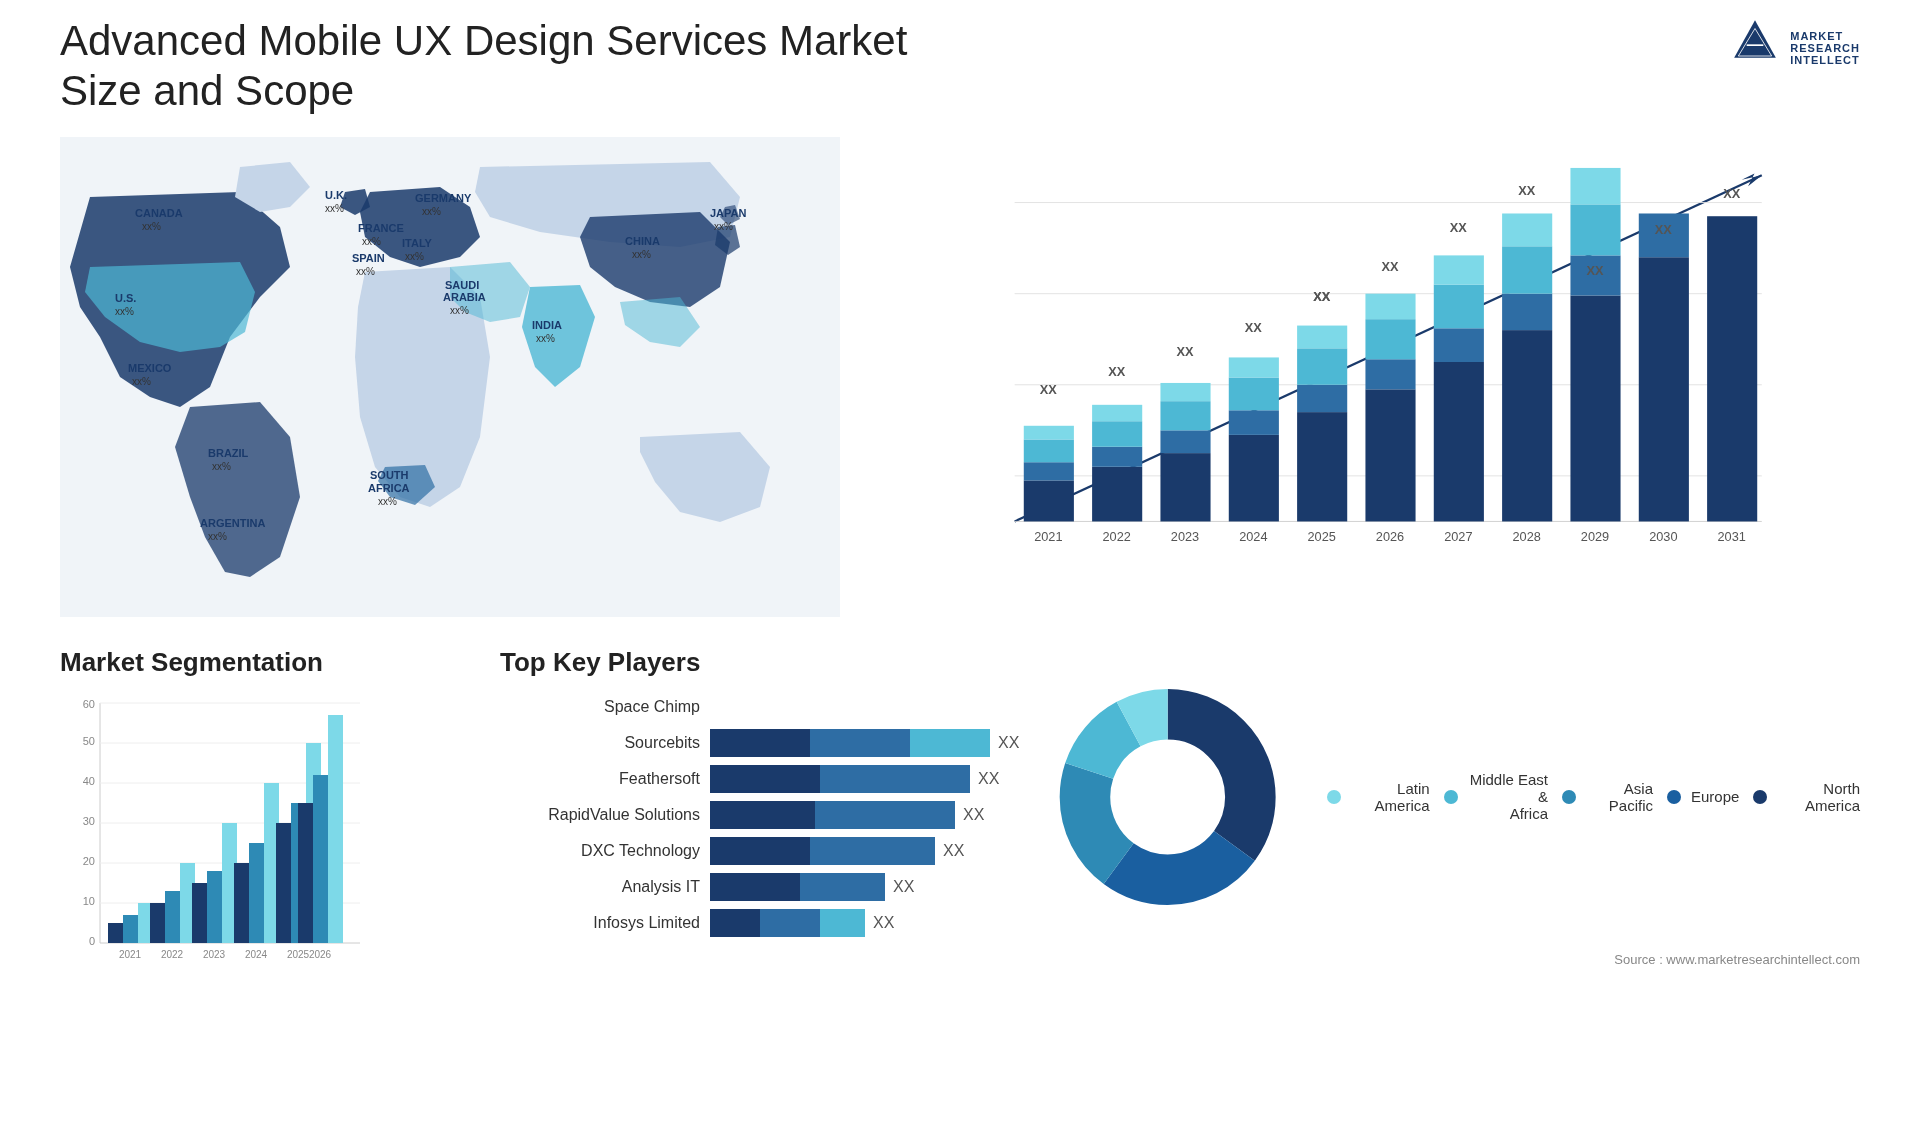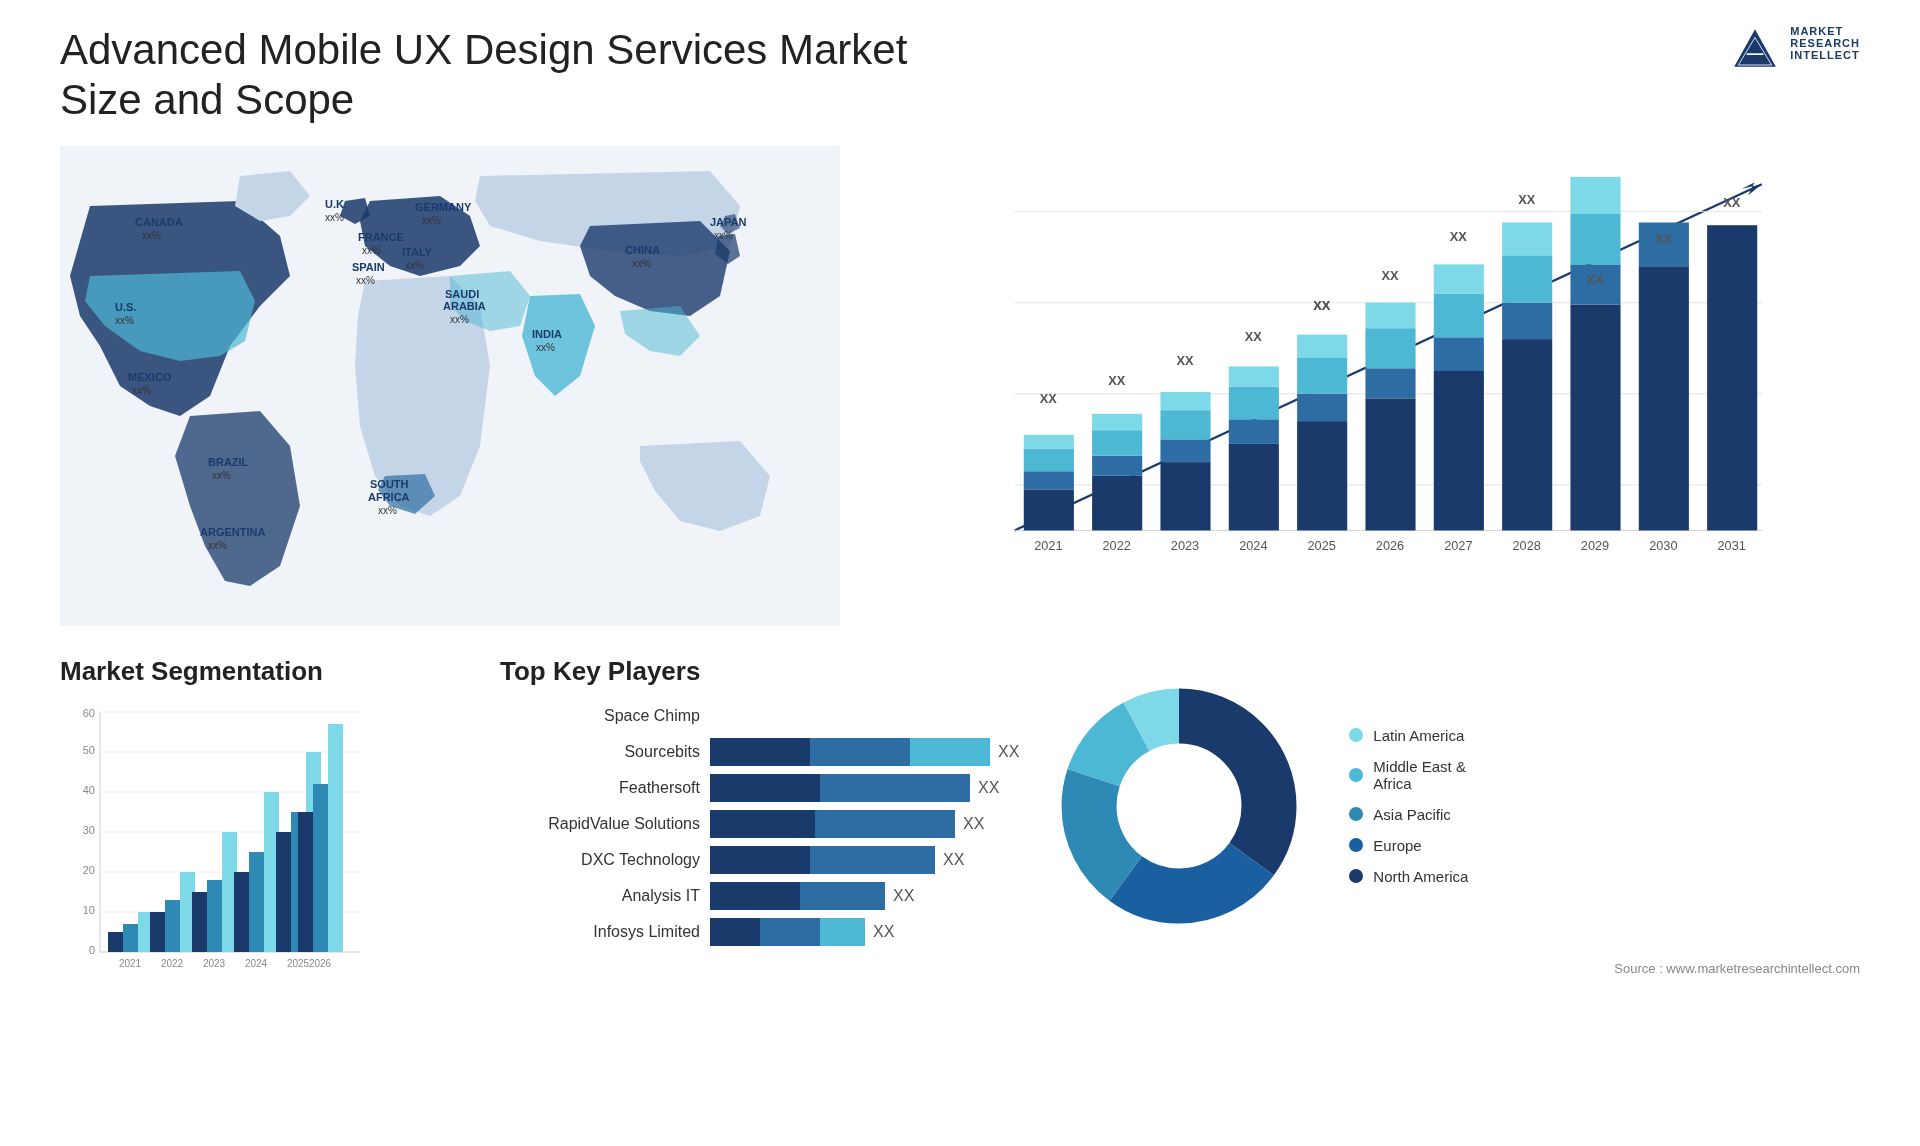--- a/index.html
+++ b/index.html
@@ -8,21 +8,21 @@
       background: #fff;
       width: 1920px;
       min-height: 1146px;
       overflow-x: hidden;
     }
 
     .page-container {
       width: 1920px;
       min-height: 1146px;
       background: #fff;
-      padding: 25px 60px 30px 60px;
+      padding: 16px 60px 30px 60px;
     }
 
     
     .header {
       display: flex;
       justify-content: space-between;
       align-items: flex-start;
       margin-bottom: 20px;
     }
 
@@ -36,21 +36,21 @@
 
     .logo-container {
       display: flex;
       flex-direction: column;
       align-items: center;
       gap: 4px;
     }
 
     .logo-box {
       display: flex;
-      align-items: flex-start;
+      align-items: flex-end;
       gap: 10px;
     }
 
     .logo-icon {
       width: 50px;
       height: 50px;
     }
 
     .logo-text {
       display: flex;
@@ -185,22 +185,23 @@
 
     .donut-section {
       display: flex;
       gap: 30px;
       align-items: center;
       margin-top: 10px;
     }
 
     .regional-legend {
       display: flex;
-      flex-direction: column;
+      flex-direction: row;
       gap: 14px;
+      text-align: right;
     }
 
     .regional-legend-item {
       display: flex;
       align-items: center;
       gap: 10px;
       font-size: 15px;
       color: #333;
     }
 

